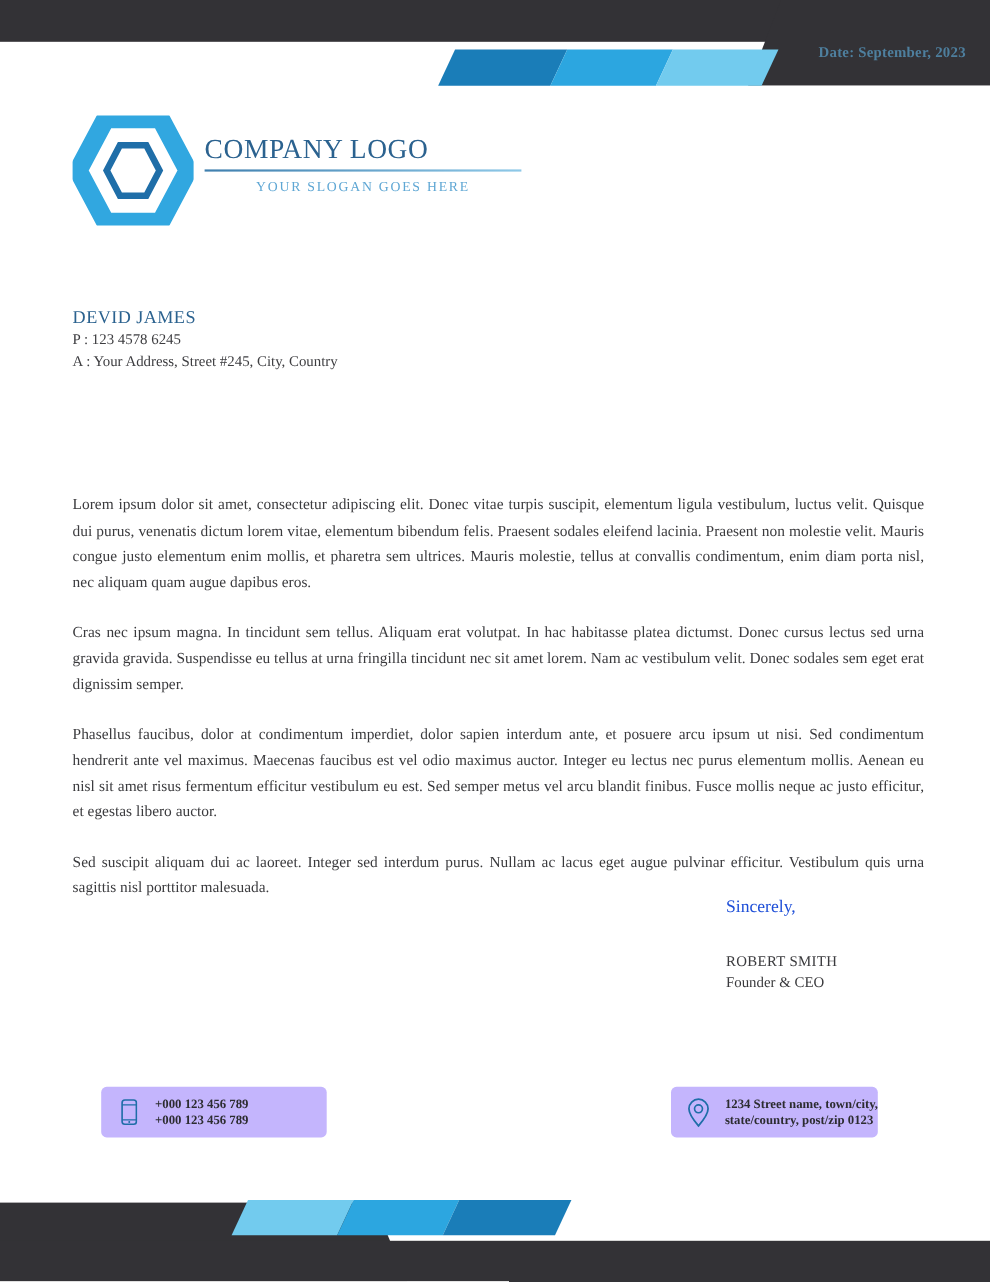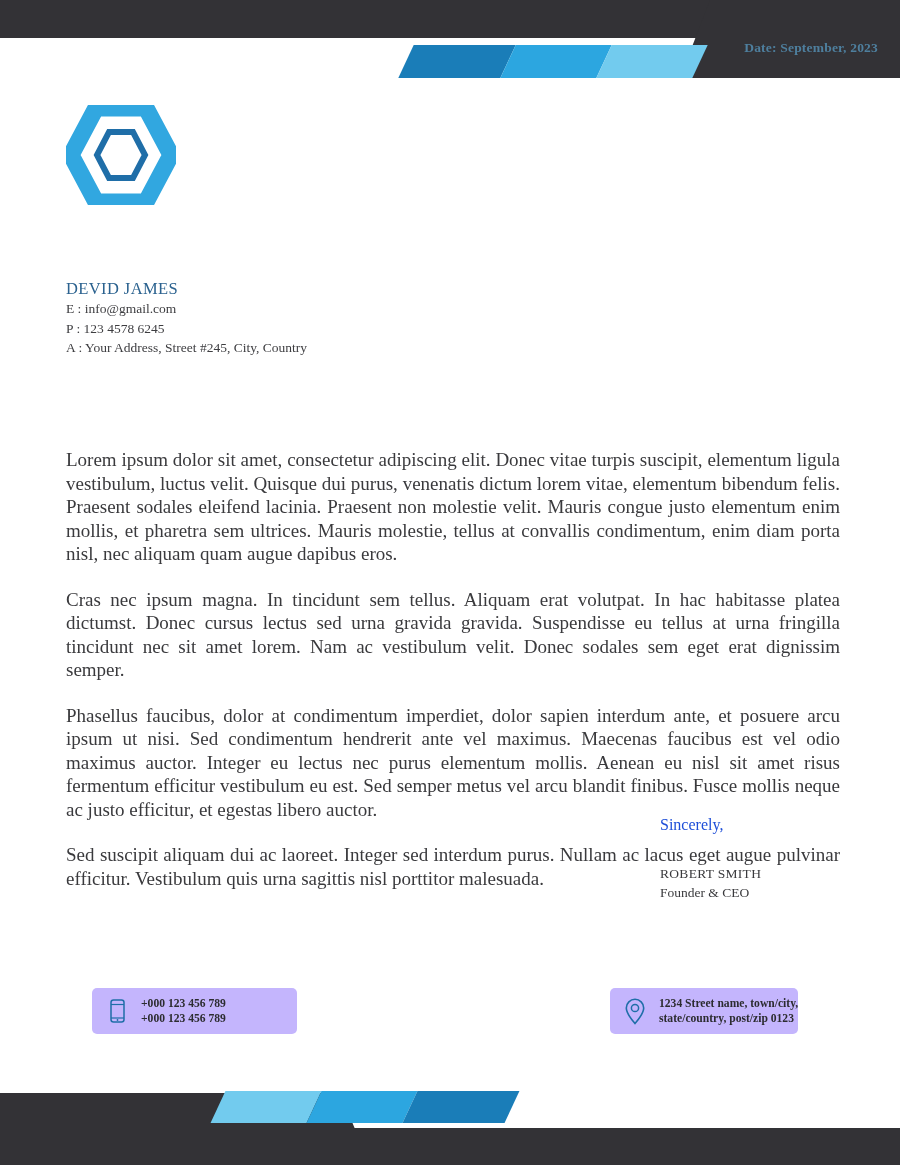--- a/index.html
+++ b/index.html
@@ -112,21 +112,21 @@
     line-height: 19.5px;
   }
 
   
   .letter {
     position: absolute;
     left: 66px; top: 448px;
     width: 774px;
   }
   .letter p {
-    font-size: 19px;
+    font-size: 14px;
     line-height: 23.5px;
     color: #3a3a3d;
     text-align: justify;
     margin-bottom: 22px;
   }
   .letter p:last-child { margin-bottom: 14px; }
 
   
   .signoff {
     position: absolute;
@@ -250,25 +250,29 @@
 
   <div class="date-text">Date: September, 2023</div>
 
   <div class="logo-block">
     <div class="logo-mark">
       <svg width="110" height="100" viewBox="0 0 110 100">
         <polygon points="30,3 80,3 105,50 80,97 30,97 5,50" fill="none" stroke="#31a7e0" stroke-width="17"></polygon>
         <polygon points="43,27 67,27 79,50 67,73 43,73 31,50" fill="none" stroke="#1f6ea8" stroke-width="6"></polygon>
       </svg>
     </div>
+    <div class="logo-text">
+      <div class="company-name">COMPANY LOGO</div>
+      <div class="logo-rule"></div>
+      <div class="company-slogan">YOUR SLOGAN GOES HERE</div>
+    </div>
   </div>
 
   <div class="sender">
     <div class="sender-name">DEVID JAMES</div>
-    <div class="sender-line">E : info@gmail.com</div>
     <div class="sender-line">P : 123 4578 6245</div>
     <div class="sender-line">A : Your Address, Street #245, City, Country</div>
   </div>
 
   <div class="letter">
     <p>Lorem ipsum dolor sit amet, consectetur adipiscing elit. Donec vitae turpis suscipit, elementum ligula vestibulum, luctus velit. Quisque dui purus, venenatis dictum lorem vitae, elementum bibendum felis. Praesent sodales eleifend lacinia. Praesent non molestie velit. Mauris congue justo elementum enim mollis, et pharetra sem ultrices. Mauris molestie, tellus at convallis condimentum, enim diam porta nisl, nec aliquam quam augue dapibus eros.</p>
     <p>Cras nec ipsum magna. In tincidunt sem tellus. Aliquam erat volutpat. In hac habitasse platea dictumst. Donec cursus lectus sed urna gravida gravida. Suspendisse eu tellus at urna fringilla tincidunt nec sit amet lorem. Nam ac vestibulum velit. Donec sodales sem eget erat dignissim semper.</p>
     <p>Phasellus faucibus, dolor at condimentum imperdiet, dolor sapien interdum ante, et posuere arcu ipsum ut nisi. Sed condimentum hendrerit ante vel maximus. Maecenas faucibus est vel odio maximus auctor. Integer eu lectus nec purus elementum mollis. Aenean eu nisl sit amet risus fermentum efficitur vestibulum eu est. Sed semper metus vel arcu blandit finibus. Fusce mollis neque ac justo efficitur, et egestas libero auctor.</p>
     <p>Sed suscipit aliquam dui ac laoreet. Integer sed interdum purus. Nullam ac lacus eget augue pulvinar efficitur. Vestibulum quis urna sagittis nisl porttitor malesuada.</p>
   </div>

